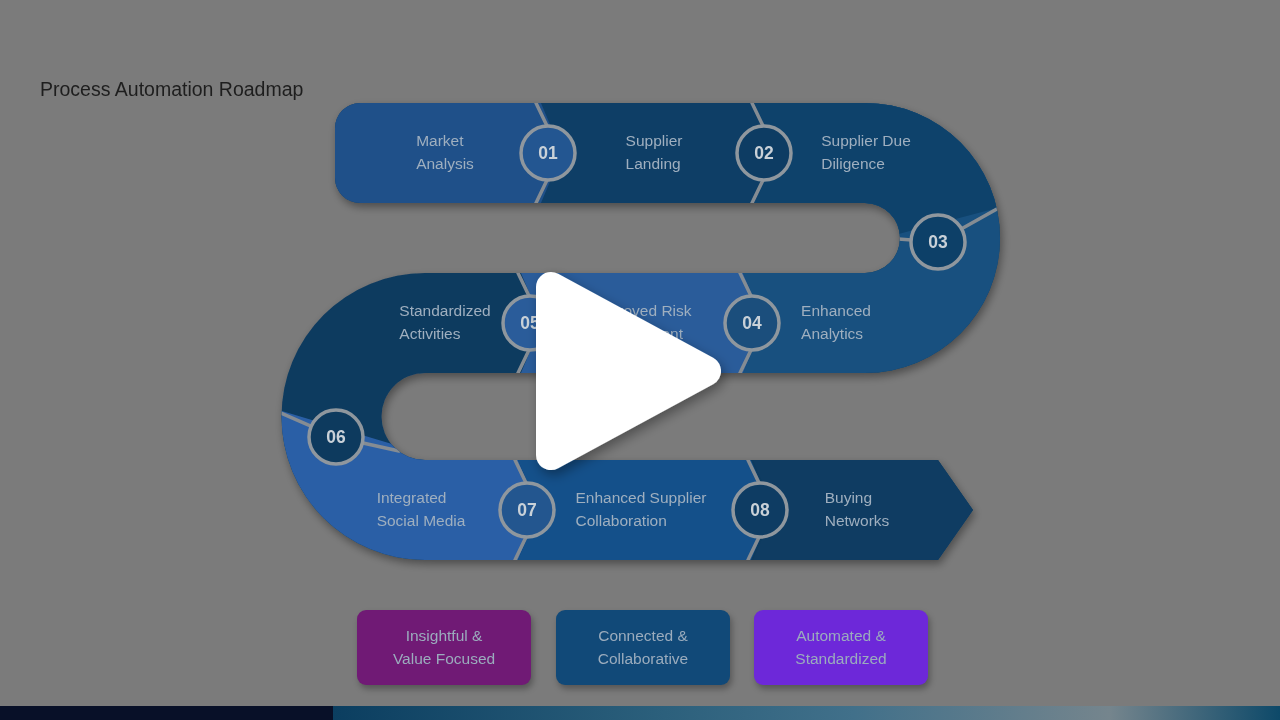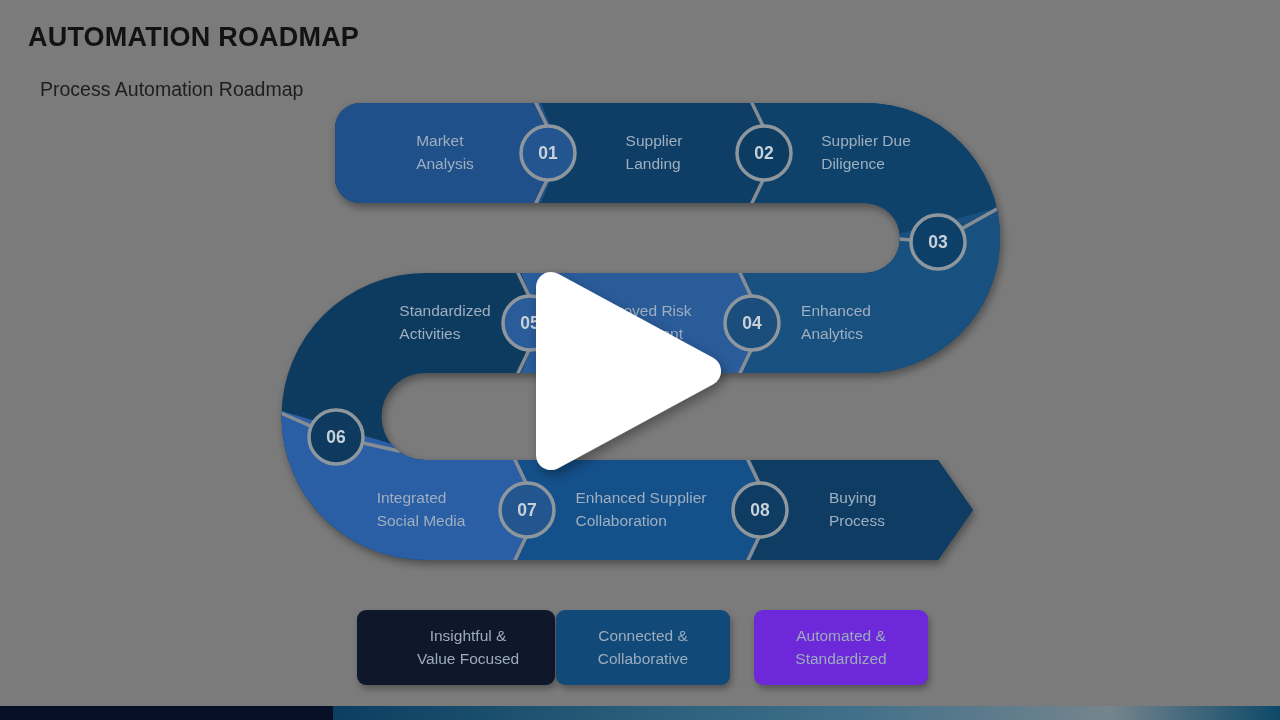--- a/index.html
+++ b/index.html
@@ -22,21 +22,21 @@
     text-align:left;white-space:pre-line;width:max-content;
     font-size:15.5px;line-height:1.48;color:#9fafbf;
   }
   .tag{
     position:absolute;top:610px;width:174px;height:75px;
     border-radius:9px;display:flex;align-items:center;justify-content:center;
     text-align:center;white-space:pre-line;
     font-size:15.5px;line-height:1.48;color:#9bacbd;
     box-shadow:2px 4px 6px rgba(0,0,0,.30);
   }
-  .tag1{left:357px;background:#0f172a;padding-left:24px;}
+  .tag1{left:357px;background:#701a75;}
   .tag2{left:556px;background:#114978;}
   .tag3{left:754px;background:#6d28d9;}
   .play-wrap{
     position:absolute;left:0;top:0;width:1280px;height:720px;
     pointer-events:none;
   }
   .play-btn{
     position:absolute;left:510px;top:245px;width:240px;height:250px;
     pointer-events:auto;cursor:pointer;
   }
@@ -47,21 +47,20 @@
   .bottombar .bar-right{
     position:absolute;left:333px;top:0;width:947px;height:14px;
     background:linear-gradient(90deg,#0b3e60 0%,#2c607c 35%,#41708a 55%,#75858d 82%,#0d4969 100%);
   }
 </style>
 </head>
 <body>
 
 <div class="stage">
 
-  <h1 class="title">AUTOMATION ROADMAP</h1>
   <h2 class="subtitle">Process Automation Roadmap</h2>
 
   <svg class="roadmap-svg" width="1280" height="720" viewBox="0 0 1280 720">
     <defs>
       <clipPath id="snakeClip">
         <path d="M 360,103 H 865 A 135 135 0 1 1 865,373 H 425 A 43.5 43.5 0 0 0 425,460
                  H 938 L 973,510 L 938,560 H 425 A 143.5 143.5 0 1 1 425,273 H 865
                  A 35 35 0 0 0 865,203 H 360 A 25 25 0 0 1 335,178 V 128 A 25 25 0 0 1 360,103 Z"></path>
       </clipPath>
       <filter id="shapeShadow" x="-5%" y="-5%" width="112%" height="112%">
@@ -144,21 +143,21 @@
 Analytics</div>
   <div class="step-label" style="left:642px;top:323px;">Improved Risk
 Management</div>
   <div class="step-label" style="left:445px;top:323px;">Standardized
 Activities</div>
   <div class="step-label" style="left:421px;top:510px;">Integrated
 Social Media</div>
   <div class="step-label" style="left:641px;top:510px;">Enhanced Supplier
 Collaboration</div>
   <div class="step-label" style="left:857px;top:510px;">Buying
-Process</div>
+Networks</div>
 
   <div class="tag tag1">Insightful &amp;
 Value Focused</div>
   <div class="tag tag2">Connected &amp;
 Collaborative</div>
   <div class="tag tag3">Automated &amp;
 Standardized</div>
 
   <div class="bottombar">
     <div class="bar-left"></div>

